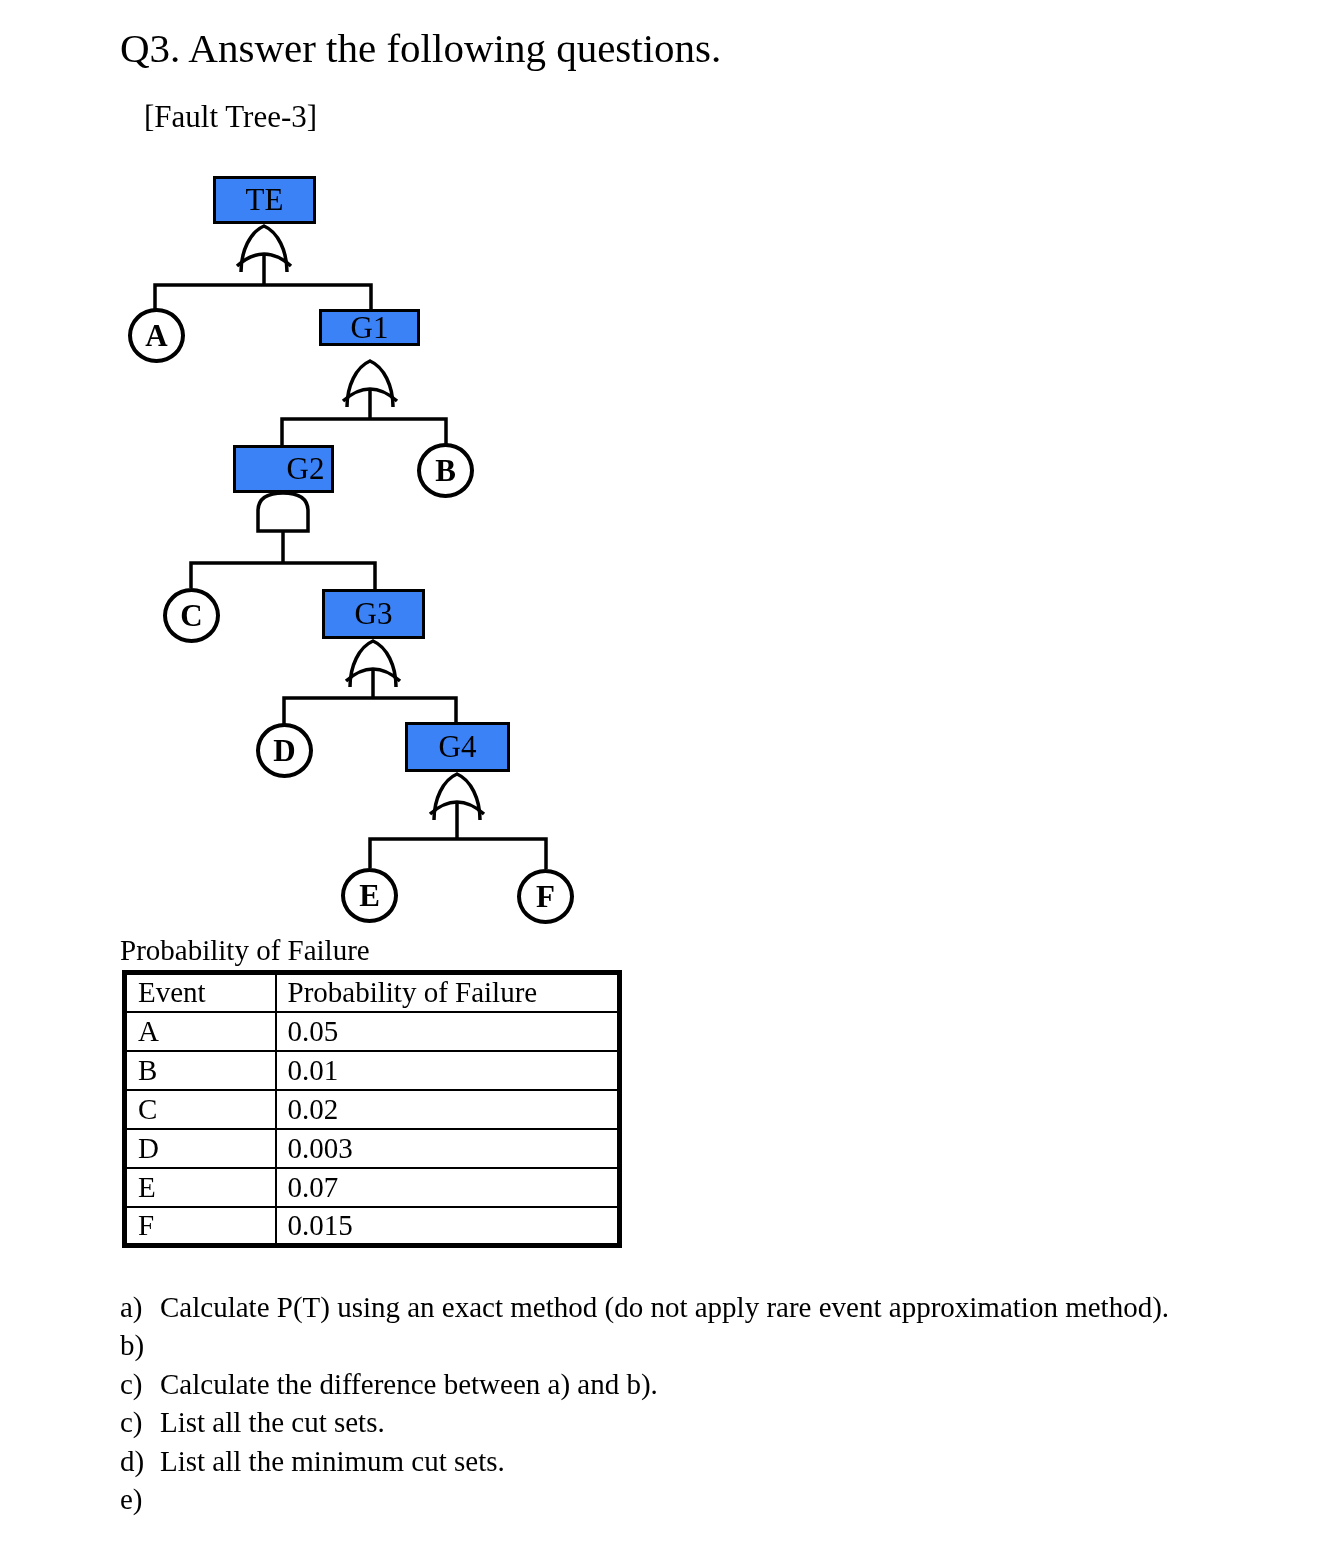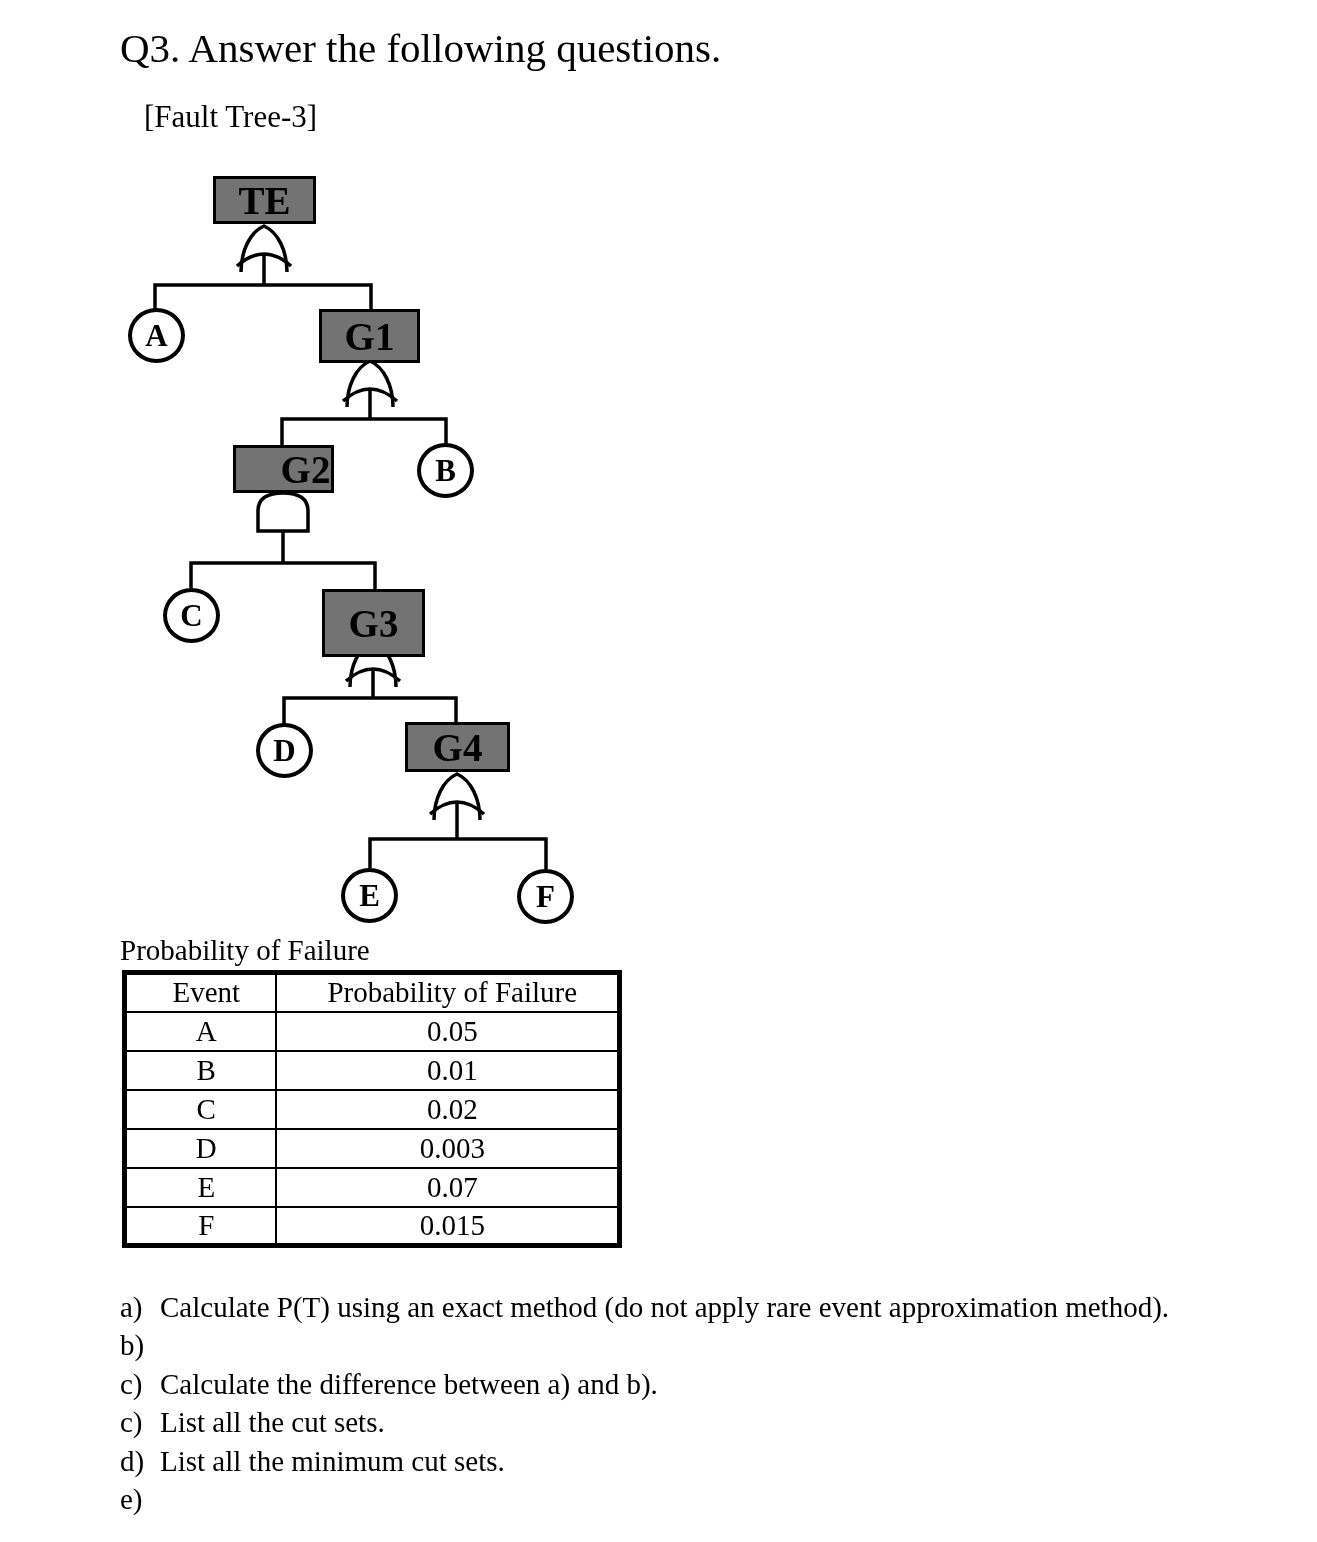--- a/index.html
+++ b/index.html
@@ -13,23 +13,23 @@
     overflow: hidden;
   }
   .title-line { position: absolute; left: 120px; top: 24px; font-size: 41px; white-space: nowrap; }
   .section-line { position: absolute; left: 120px; top: 99px; font-size: 31px; white-space: nowrap; margin-left: 24px; }
 
   .connectors { position: absolute; left: 0; top: 160px; }
   .connectors path { stroke: #000000; stroke-width: 3.5; fill: none; }
 
   .node-box {
     position: absolute; box-sizing: border-box;
-    border: 3px solid #000000; background: #737373;
+    border: 3px solid #000000; background: #3b82f6;
     display: flex; align-items: center; justify-content: center;
-    font-weight: bold; font-size: 39px;
+    font-weight: normal; font-size: 31px;
   }
   .node-circle {
     position: absolute; box-sizing: border-box;
     width: 57px; height: 55px;
     border: 4px solid #000000; border-radius: 50%;
     background: #ffffff;
     display: flex; align-items: center; justify-content: center;
     font-weight: bold; font-size: 31px;
   }
 
@@ -40,21 +40,20 @@
     border: 5px solid #000000;
     table-layout: fixed;
   }
   table.prob td {
     border: 2px solid #000000;
     font-size: 29px;
     height: 39px;
     padding: 0 0 0 11px;
     vertical-align: middle;
     box-sizing: border-box;
-    text-align: center;
   }
   td.c-event { width: 151px; }
   td.c-prob  { width: 344px; }
 
   .questions {
     position: absolute; left: 120px; top: 1288px;
     font-size: 29px; line-height: 38.4px; white-space: nowrap;
   }
   .q-line { display: flex; }
   .q-label { flex: 0 0 40px; width: 40px; }
@@ -101,23 +100,23 @@
         <path d="M346 521 Q373 497 400 521"></path>
       </g>
 
       <g>
         <path d="M434 660 C434 639 443 620 457 614 C471 620 480 639 480 660"></path>
         <path d="M430 654 Q457 630 484 654"></path>
       </g>
     </svg>
 
     <div class="node-box" style="left:213px; top:176px; width:103px; height:48px;">TE</div>
-    <div class="node-box" style="left:319px; top:309px; width:101px; height:54px;">G1</div>
+    <div class="node-box" style="left:319px; top:309px; width:101px; height:37px;">G1</div>
     <div class="node-box" style="left:233px; top:445px; width:101px; height:48px;padding-left:44px;">G2</div>
-    <div class="node-box" style="left:322px; top:589px; width:103px; height:68px;">G3</div>
+    <div class="node-box" style="left:322px; top:589px; width:103px; height:50px;">G3</div>
     <div class="node-box" style="left:405px; top:722px; width:105px; height:50px;">G4</div>
 
     <div class="node-circle" style="left:128px; top:308px;">A</div>
     <div class="node-circle" style="left:417px; top:443px;">B</div>
     <div class="node-circle" style="left:163px; top:588px;">C</div>
     <div class="node-circle" style="left:256px; top:723px;">D</div>
     <div class="node-circle" style="left:341px; top:868px;">E</div>
     <div class="node-circle" style="left:517px; top:869px;">F</div>
   </div>
 

